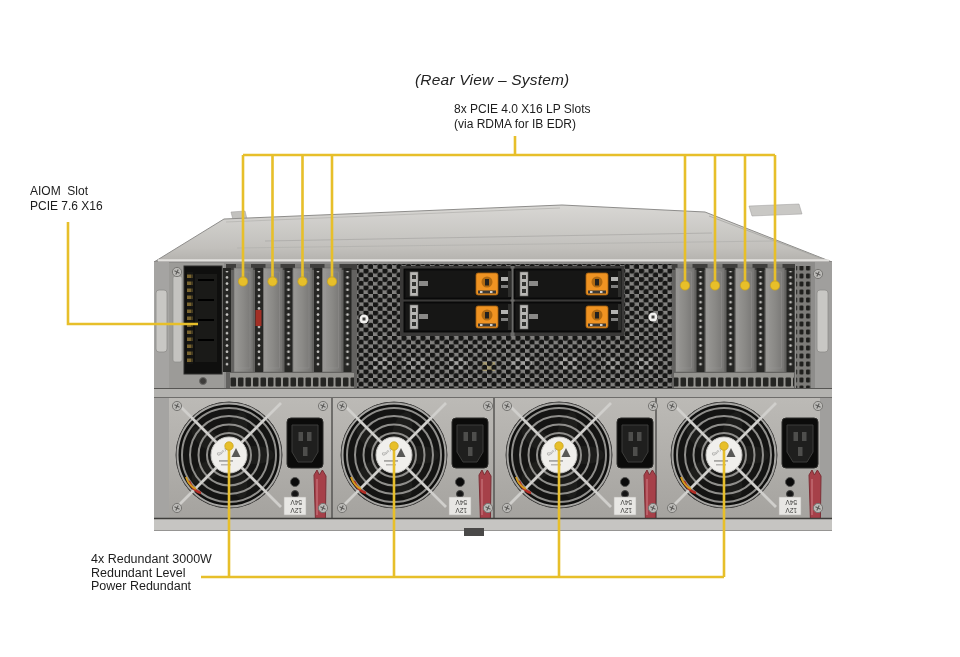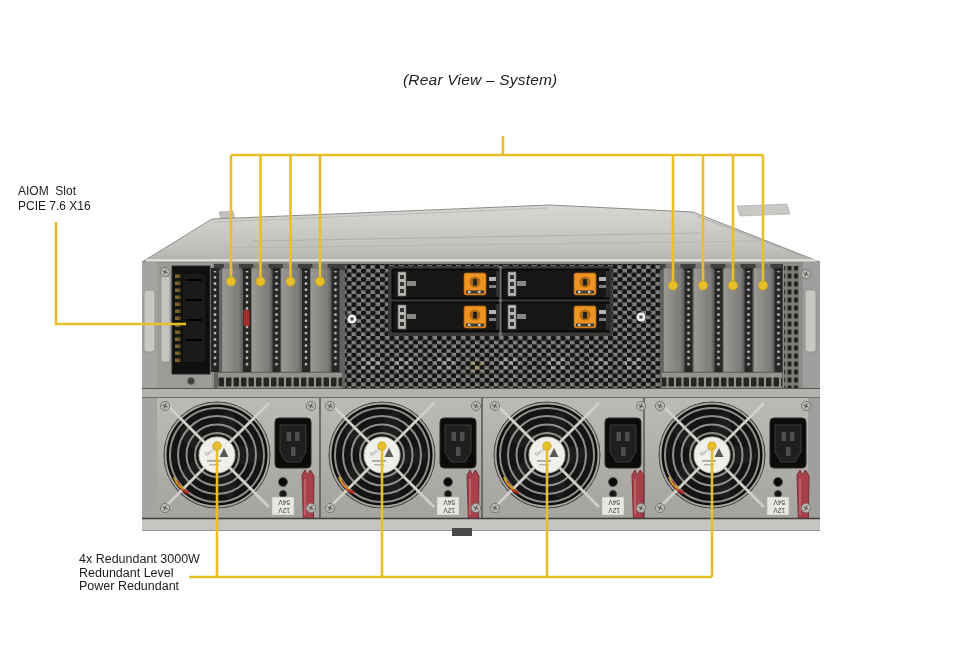--- a/index.html
+++ b/index.html
@@ -1,37 +1,41 @@
 <!DOCTYPE html>
 <html><head>
 <meta charset="utf-8">
 <style>
   html,body{margin:0;padding:0;}
   body{
     width:960px;height:657px;position:relative;background:#ffffff;
     font-family:"Liberation Sans", sans-serif;overflow:hidden;
   }
-  .stage{position:absolute;left:0;top:0;width:924px;height:657px;}
+  .stage{position:absolute;left:12px;top:0;width:924px;height:657px;}
   .label{position:absolute;color:#1c1c1c;z-index:5;}
   .label div{white-space:pre;}
   #title-label{left:403px;top:71px;font-size:15.5px;font-style:italic;color:#232323;letter-spacing:.2px;}
   #pcie-label{left:442px;top:102px;font-size:12px;line-height:15px;}
   #aiom-label{left:18px;top:184px;font-size:12px;line-height:14.5px;}
   #psu-label{left:79px;top:553px;font-size:12.5px;line-height:13.5px;}
   svg{position:absolute;left:0;top:0;}
 </style>
 </head>
 <body>
 
 <div class="stage">
 
   <div id="title-label" class="label">
     <div>(Rear View – System)</div>
   </div>
 
+  <div id="pcie-label" class="label">
+    <div>8x PCIE 4.0 X16 LP Slots</div>
+    <div>(via RDMA for IB EDR)</div>
+  </div>
 
   <div id="aiom-label" class="label">
     <div>AIOM  Slot</div>
     <div>PCIE 7.6 X16</div>
   </div>
 
   <div id="psu-label" class="label">
     <div>4x Redundant 3000W</div>
     <div>Redundant Level</div>
     <div>Power Redundant</div>

